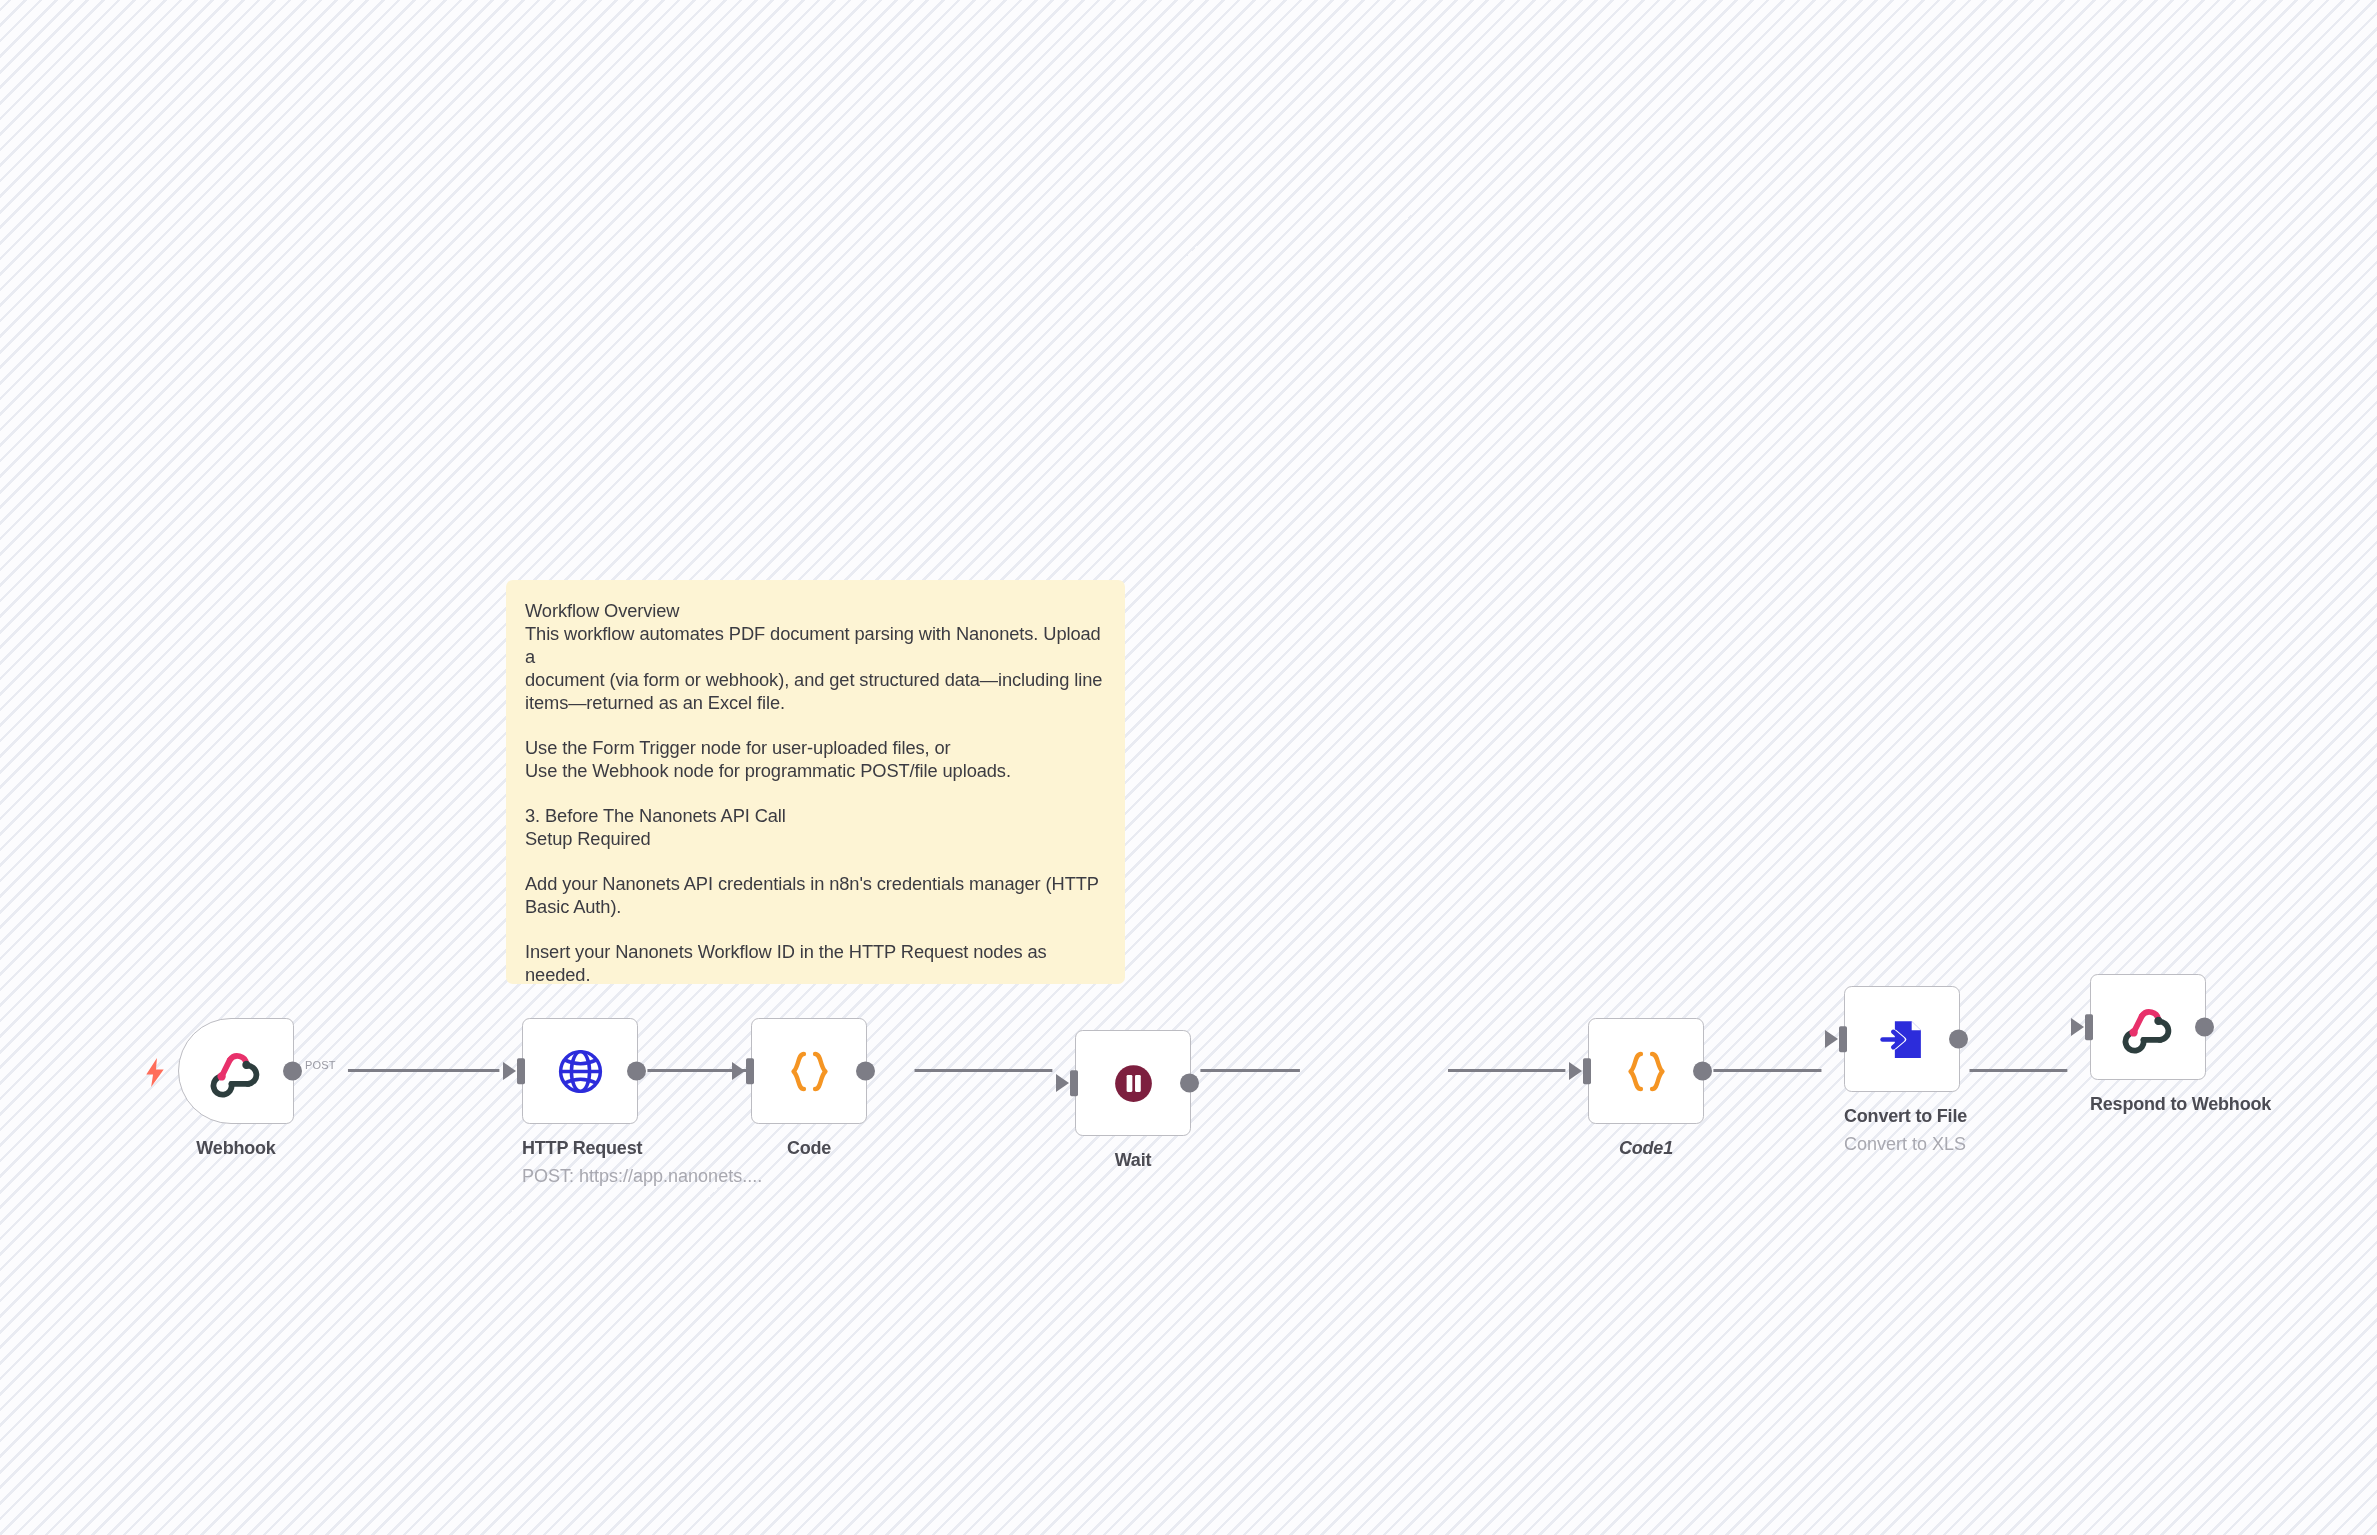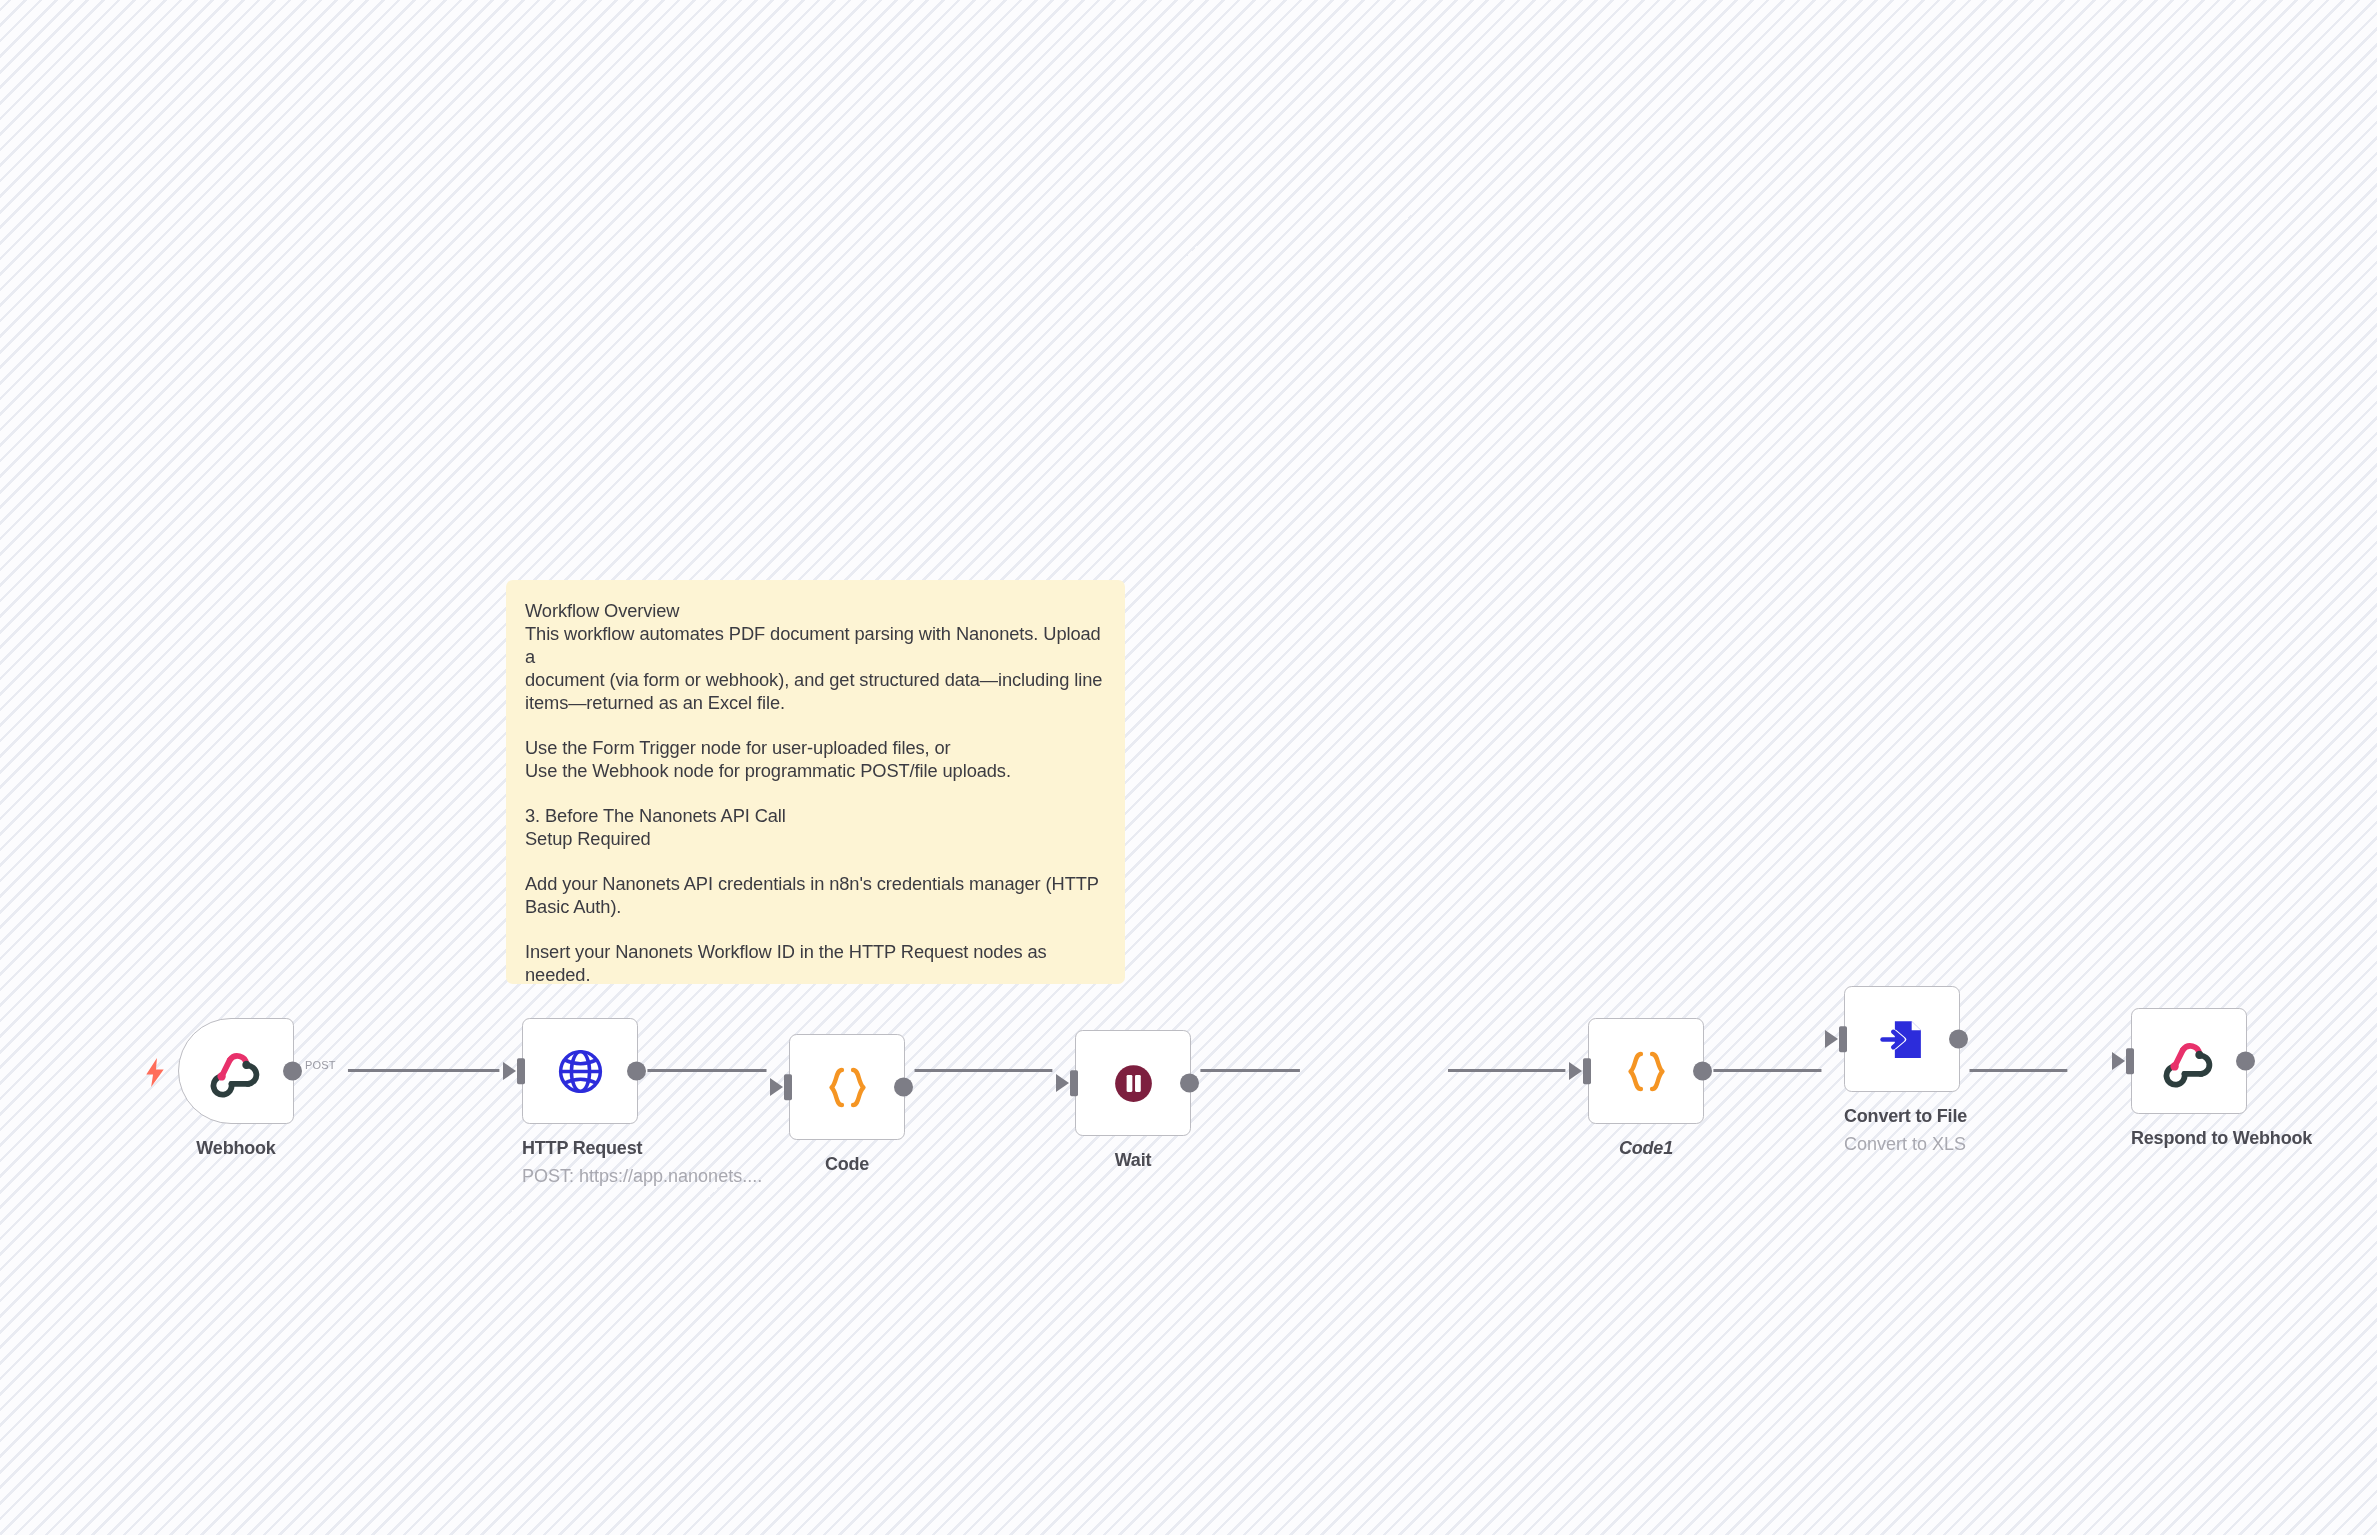--- a/index.html
+++ b/index.html
@@ -236,21 +236,21 @@
               </g>
             </svg>
           </span>
           <div class="in-arrow"></div>
           <div class="in-stub"></div>
           <div class="out-dot"></div>
         </div>
         <div class="node-title">HTTP Request</div>
         <div class="node-sub">POST: https://app.nanonets....</div>
       </div>
-      <div class="node" style="left: 789px; top: 1018px; margin-top: 16px;">
+      <div class="node" style="left: 751px; top: 1018px;">
         <div class="node-box">
           <span style="display: block; line-height: 0;">
             <svg class="icon-svg" width="51" height="51" viewBox="0 0 64 64">
               <g fill="none" stroke="#f59523" stroke-width="5.5" stroke-linecap="round" stroke-linejoin="round">
                 <path d="M25 10 C17 10 19 26 12 32 C19 38 17 54 25 54"></path>
                 <path d="M39 10 C47 10 45 26 52 32 C45 38 47 54 39 54"></path>
               </g>
             </svg>
           </span>
           <div class="in-arrow"></div>
@@ -301,21 +301,21 @@
               <path d="M20 22 L32 32 L20 42" stroke="#2c2cdb" stroke-width="6" fill="none" stroke-linejoin="round" stroke-linecap="round"></path>
             </svg>
           </span>
           <div class="in-arrow"></div>
           <div class="in-stub"></div>
           <div class="out-dot"></div>
         </div>
         <div class="node-title">Convert to File</div>
         <div class="node-sub">Convert to XLS</div>
       </div>
-      <div class="node" style="left: 2090px; top: 1008px; margin-left: 41px;">
+      <div class="node" style="left: 2090px; top: 974px;">
         <div class="node-box">
           <span style="display: block; line-height: 0;">
             <svg class="icon-svg" width="53" height="53" viewBox="0 0 64 64">
               <g fill="none" stroke-linecap="round" stroke-linejoin="round" stroke-width="7">
                 <path d="M24 18 A11 11 0 0 1 44 23" stroke="#e8316b"></path>
                 <path d="M24 18 L14 38" stroke="#e8316b"></path>
                 <path d="M14 38 A11 11 0 1 0 26 47" stroke="#2d3e3e"></path>
                 <path d="M26 47 L46 47" stroke="#2d3e3e"></path>
                 <path d="M46 47 A11 11 0 1 0 44 25" stroke="#2d3e3e"></path>
               </g>

